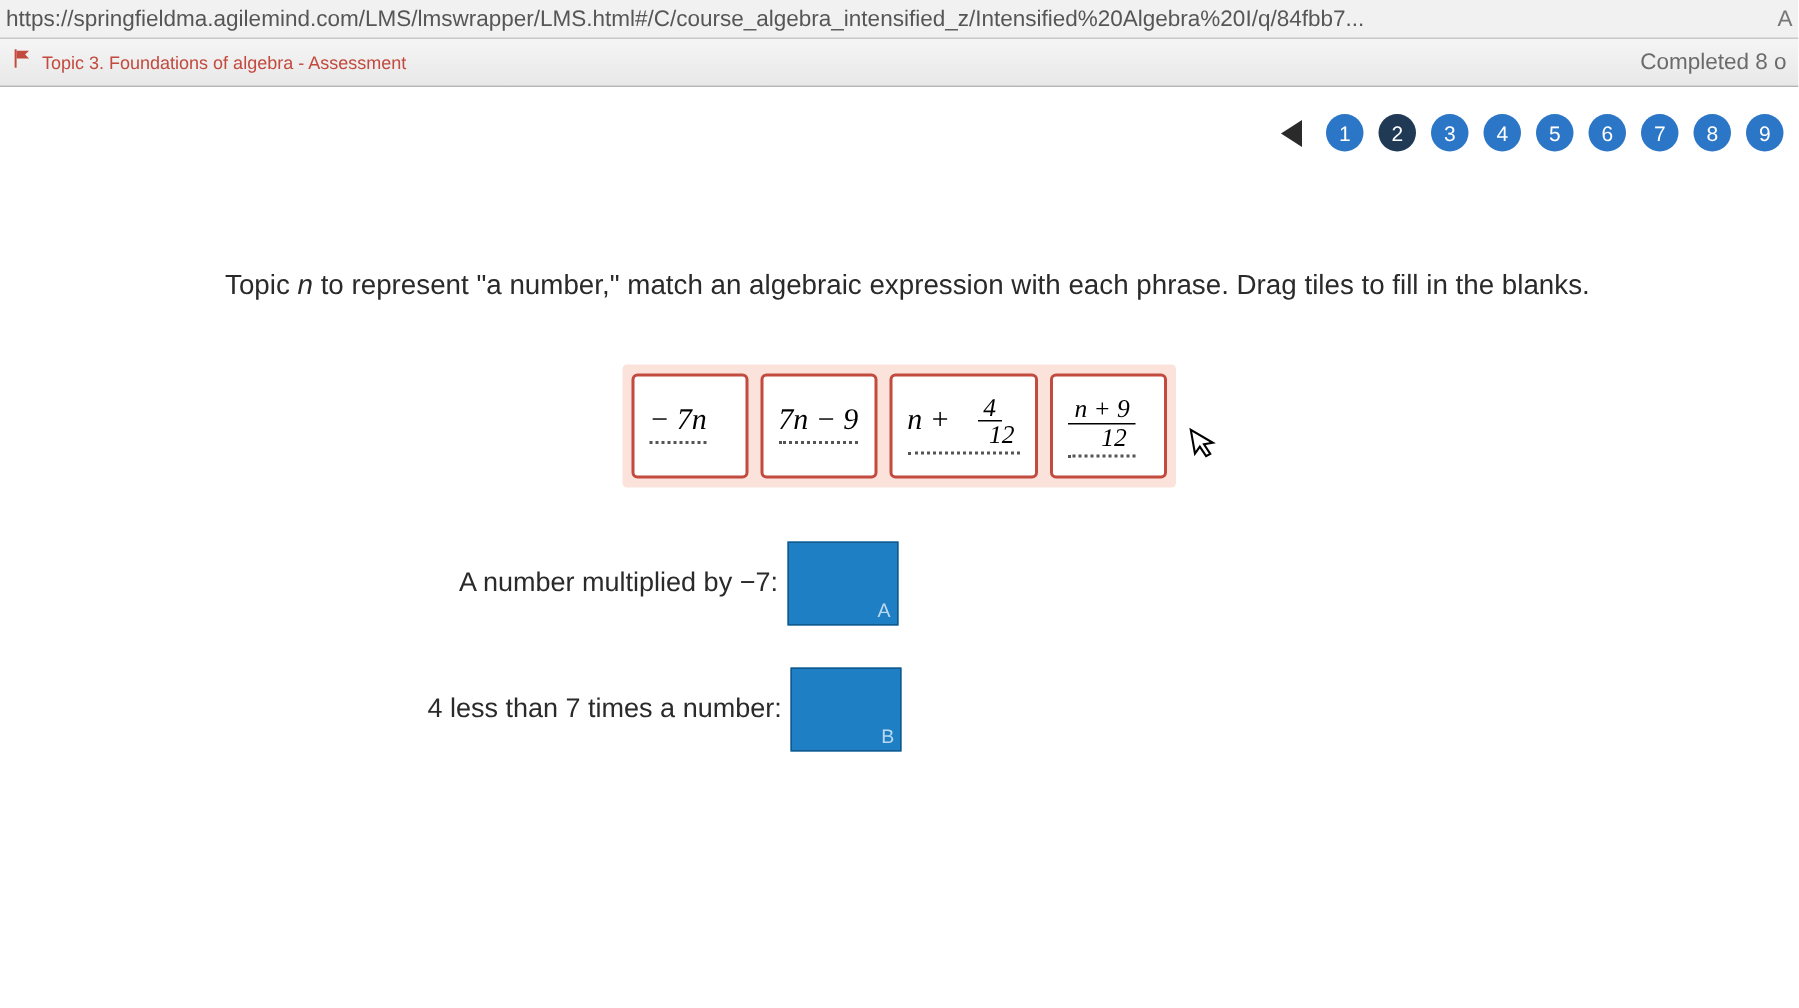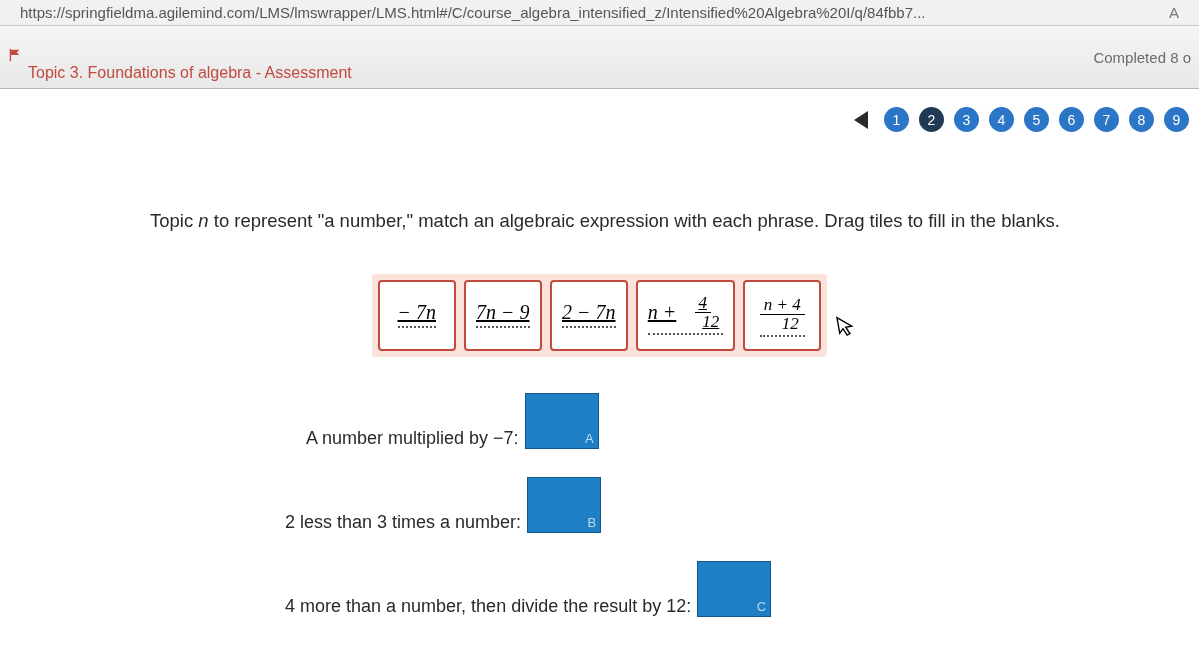--- a/index.html
+++ b/index.html
@@ -1,38 +1,38 @@
 <!DOCTYPE html>
 <html><head>
 <meta charset="utf-8">
 <style>
   * { box-sizing: border-box; margin: 0; padding: 0; }
   body { font-family: "Segoe UI", Arial, sans-serif; background: #ffffff; width: 1199px; height: 672px; overflow: hidden; }
-  .url-bar { background: #f1f1f1; border-bottom: 1px solid #c8c8c8; padding: 4px 20px; font-size: 15px; color: #565656; display:flex; align-items:center; justify-content:space-between;}
+  .url-bar { background: #f1f1f1; border-bottom: 1px solid #c8c8c8; padding: 4px 4px; font-size: 15px; color: #565656; display:flex; align-items:center; justify-content:space-between;}
   .topic-bar { display:flex; justify-content:space-between; align-items:center; background: linear-gradient(#f5f5f5,#e8e8e8); border-bottom: 1px solid #b5b5b5; padding: 6px 8px; }
   .topic-left { display:flex; align-items:center; gap:6px; }
-  .topic-title { color: #c24a3e; font-size: 16px; margin-top: 32px; }
+  .topic-title { color: #c24a3e; font-size: 12px; }
   .topic-right { color: #6b6b6b; font-size: 15px; }
   .pager { display:flex; justify-content:flex-end; align-items:center; gap:10px; padding: 18px 10px 8px 0; background:#fff; border-bottom: 0; }
   .arrow-left { width:0; height:0; border-top:9px solid transparent; border-bottom:9px solid transparent; border-right:14px solid #2a2a2a; cursor:pointer; margin-right:6px; }
   .page-btn { width:25px; height:25px; border-radius:50%; display:flex; align-items:center; justify-content:center; font-size:14px; cursor:pointer; border:none; }
   .page-blue { background:#2c76c7; color:#fff; }
   .page-dark { background:#203a56; color:#fff; }
   .content { padding: 70px 40px 0 40px; }
   .instruction { font-size: 18.5px; color:#2a2a2a; margin-left: 110px; }
   .instruction i { font-style: italic; }
   .tiles-row { margin: 42px auto 0 auto; display:flex; gap:8px; padding:6px; background:#fbe3dc; border-radius:3px; width:fit-content; position:relative; }
-  .tile { background:#fff; border:2px solid #c24a3e; border-radius:4px; padding: 10px 10px 12px 10px; min-width:78px; display:flex; align-items:center; justify-content:center; font-family: "Cambria Math", "Times New Roman", serif; font-size:20px; cursor:grab; font-style: italic; text-decoration: underline;}
+  .tile { background:#fff; border:2px solid #c24a3e; border-radius:4px; padding: 10px 10px 12px 10px; min-width:78px; display:flex; align-items:center; font-family: "Cambria Math", "Times New Roman", serif; font-size:20px; cursor:grab; font-style: italic;}
   .tile .frac { display:inline-flex; flex-direction:column; align-items:center; font-size:17px; line-height:1.05; font-style: italic;}
   .tile .frac .num { border-bottom:1.5px solid #000; padding:0 4px; }
   .tile .frac .den { padding:0 4px;margin-left:16px; }
   .tile .dots { border-bottom: 2px dotted #555; padding-bottom:2px; }
   .cursor-icon { position:absolute; right:-30px; top:40px; font-size:20px; transform: rotate(-10deg); }
   .prompts { margin-top: 36px; display:flex; flex-direction:column; gap: 28px; }
-  .prompt-row { display:flex; align-items:flex-end; }
+  .prompt-row { display:flex; align-items:center; }
   .prompt-label { font-size:18px; color:#2a2a2a; text-align:right; }
   .drop-zone { position:relative; width:74px; height:56px; background:#1e7fc4; border:1px solid #125a8c; margin-left: 6px; cursor:pointer; }
   .drop-label { position:absolute; bottom:2px; right:4px; color:#bcd9ef; font-size:13px; }
   .row1 .prompt-label{ margin-left: 266px;}
   .row2 .prompt-label{ margin-left: 245px;}
   .row3 .prompt-label{ margin-left: 245px;}
   .flag-icon-svg { width:14px; height:14px; }
 </style>
 </head>
 <body>
@@ -76,58 +76,49 @@
 
   <div class="tiles-row">
 
     <div class="tile">
         <span class="dots">− 7n</span>
       </div>
       <div class="tile">
         <span class="dots">7n − 9</span>
       </div>
       <div class="tile">
-        <span class="dots">2 − 7n</span>
-      </div>
-      <div class="tile">
         <span class="dots" style="display: inline-flex; align-items: center; gap: 6px;">
           <span>n +</span>
           <span class="frac">
             <span class="num">4</span>
             <span class="den">12</span>
           </span>
         </span>
       </div>
       <div class="tile">
         <span class="dots"><span class="frac">
-            <span class="num">n + 4</span>
+            <span class="num">n + 9</span>
             <span class="den">12</span>
           </span></span>
       </div>
       <span class="cursor-icon">
       <svg width="20" height="24" viewBox="0 0 20 24">
           <path d="M2 2 L2 18 L6 14 L9 21 L12 20 L9 13 L15 13 Z" fill="#fff" stroke="#000" stroke-width="1.4"></path>
         </svg>
     </span>
   </div>
 
   <div class="prompts">
 
   <div class="prompt-row row1">
         <span class="prompt-label">A number multiplied by −7:</span>
         <div class="drop-zone">
           <span class="drop-label">A</span>
         </div>
       </div>
       <div class="prompt-row row2">
-        <span class="prompt-label">2 less than 3 times a number:</span>
+        <span class="prompt-label">4 less than 7 times a number:</span>
         <div class="drop-zone">
           <span class="drop-label">B</span>
-        </div>
-      </div>
-      <div class="prompt-row row3">
-        <span class="prompt-label">4 more than a number, then divide the result by 12:</span>
-        <div class="drop-zone">
-          <span class="drop-label">C</span>
         </div>
       </div>
     </div>
 </div>
 
 </body></html>

